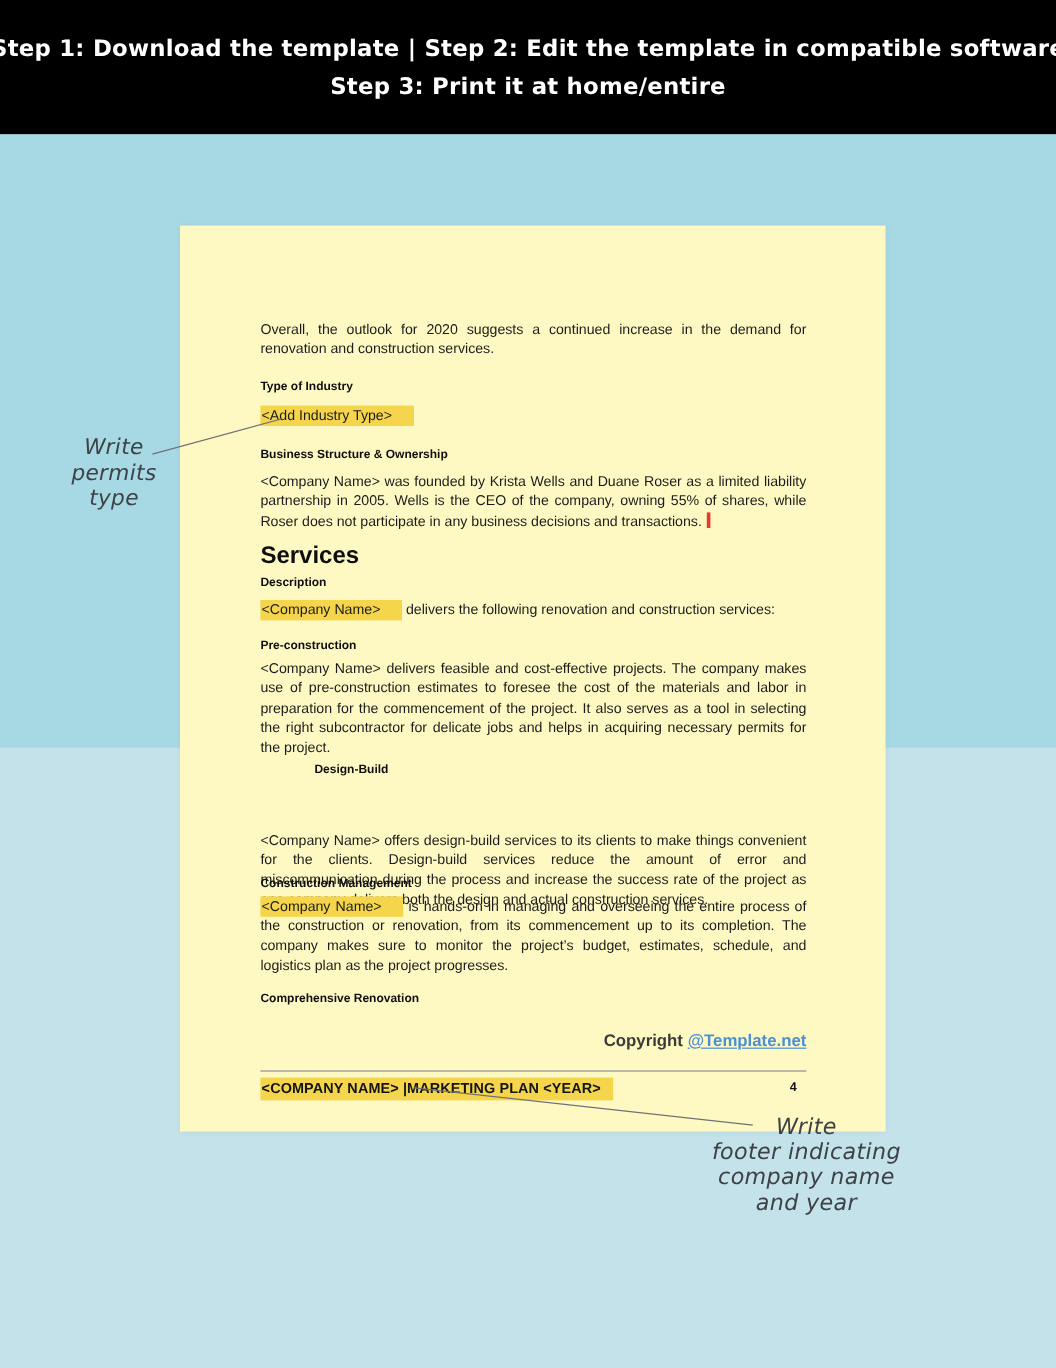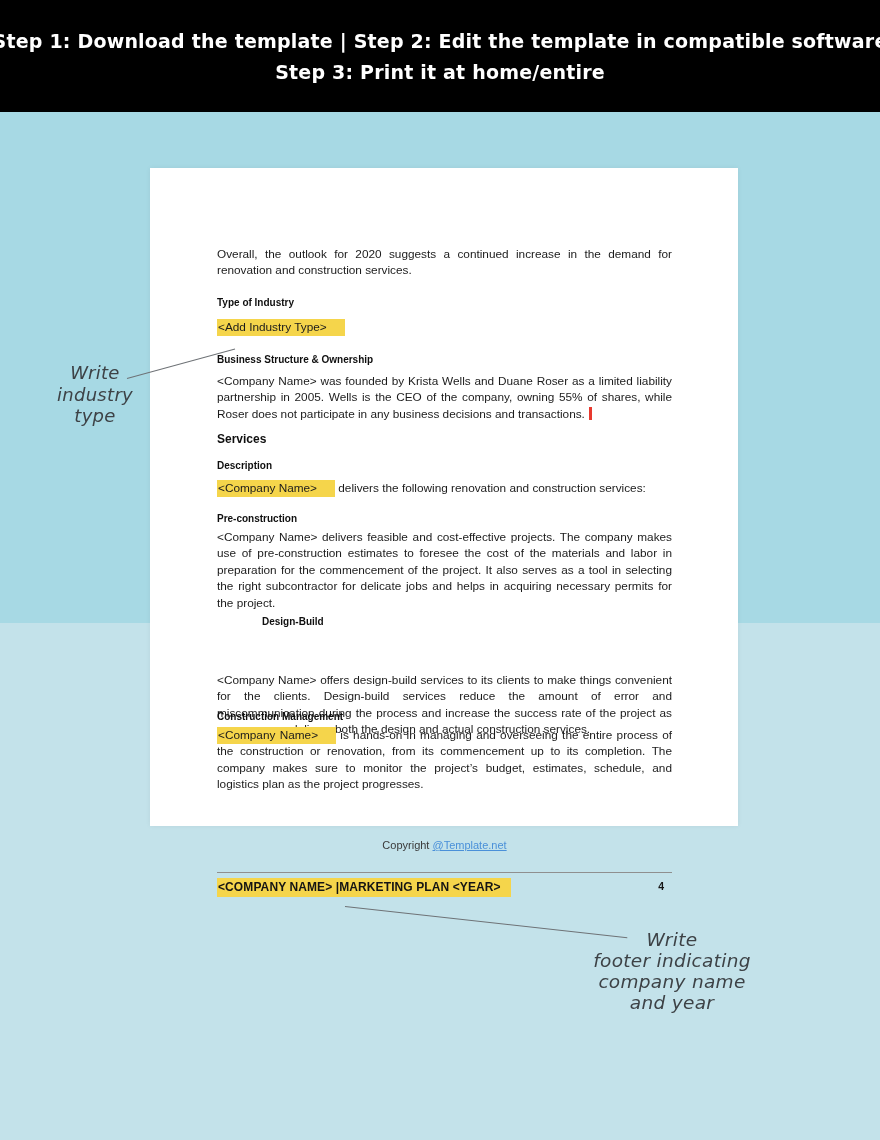--- a/index.html
+++ b/index.html
@@ -28,54 +28,54 @@
   }
 
   
   .bg-top {
     position:absolute; left:0; top:112px; width:880px; height:511px;
     background:#a7d9e4;
   }
 
   
   .page {
-    position:absolute; left:150px; top:168px; width:588px; height:658px;
-    background:#ffffff;
+    position:absolute; left:150px; top:188px; width:588px; height:755px;
+    background:#fef9c3;
     box-shadow:0 0 5px rgba(0,0,0,0.06);
   }
   .page .block { position:absolute; left:67px; width:455px; }
 
   .para {
     font-size:11.8px; line-height:16.4px; color:#1b1b1b;
     text-align:justify;
   }
   .doc-h {
     font-size:10px; font-weight:bold; color:#0f0f0f;
   }
-  .doc-h-lg { font-size:12px; }
+  .doc-h-lg { font-size:20px; }
 
   .hl {
     background:#f5d54b;
     padding:1px 18px 2px 1px;
   }
   .hl-standalone {
     display:inline-block; width:auto;
     font-size:11.8px; color:#1b1b1b;
   }
   .cursor-bar {
     display:inline-block;
     width:3px; height:13px;
     background:#e8392e;
     margin-left:4px;
     vertical-align:-2px;
   }
 
   .copyright {
-    text-align:center;
-    font-size:11px; font-weight:normal; color:#3a3a3a;
+    text-align:right;
+    font-size:14px; font-weight:bold; color:#3a3a3a;
   }
   .copyright .cr-link {
     color:#4a90d9;
     text-decoration:underline;
     cursor:pointer;
   }
 
   .footer-rule { top:704px; border-top:1px solid #8f8f8f; height:0; }
   .footer-row {
     top:710px;
@@ -171,35 +171,36 @@
   <p class="block para b-precon-p">&lt;Company Name&gt; delivers feasible and cost-effective projects. The company makes use of pre-construction estimates to foresee the cost of the materials and labor in preparation for the commencement of the project. It also serves as a tool in selecting the right subcontractor for delicate jobs and helps in acquiring necessary permits for the project.</p>
 
   <div class="block doc-h b-design-h">Design-Build</div>
 
   <p class="block para b-design-p">&lt;Company Name&gt; offers design-build services to its clients to make things convenient for the clients. Design-build services reduce the amount of error and miscommunication during the process and increase the success rate of the project as one company delivers both the design and actual construction services.</p>
 
   <div class="block doc-h b-constr-h">Construction Management</div>
 
   <p class="block para b-constr-p"><span class="hl">&lt;Company Name&gt;</span><span> is hands-on in managing and overseeing the entire process of the construction or renovation, from its commencement up to its completion. The company makes sure to monitor the project’s budget, estimates, schedule, and logistics plan as the project progresses.</span></p>
 
+  <div class="block doc-h b-compreh-h">Comprehensive Renovation</div>
 
   <div class="block copyright b-copyright"><span>Copyright </span><span class="cr-link">@Template.net</span></div>
 
   <div class="block footer-rule"></div>
 
   <div class="block footer-row">
     <span class="footer-hl">&lt;COMPANY NAME&gt; |MARKETING PLAN &lt;YEAR&gt;</span>
     <span class="page-num">4</span>
   </div>
 
 </div>
 
 <div class="note note-industry">
   <div>Write</div>
-  <div>industry</div>
+  <div>permits</div>
   <div>type</div>
 </div>
 <div class="connector conn-industry"></div>
 
 <div class="note note-footer">
   <div>Write</div>
   <div>footer indicating</div>
   <div>company name</div>
   <div>and year</div>
 </div>

